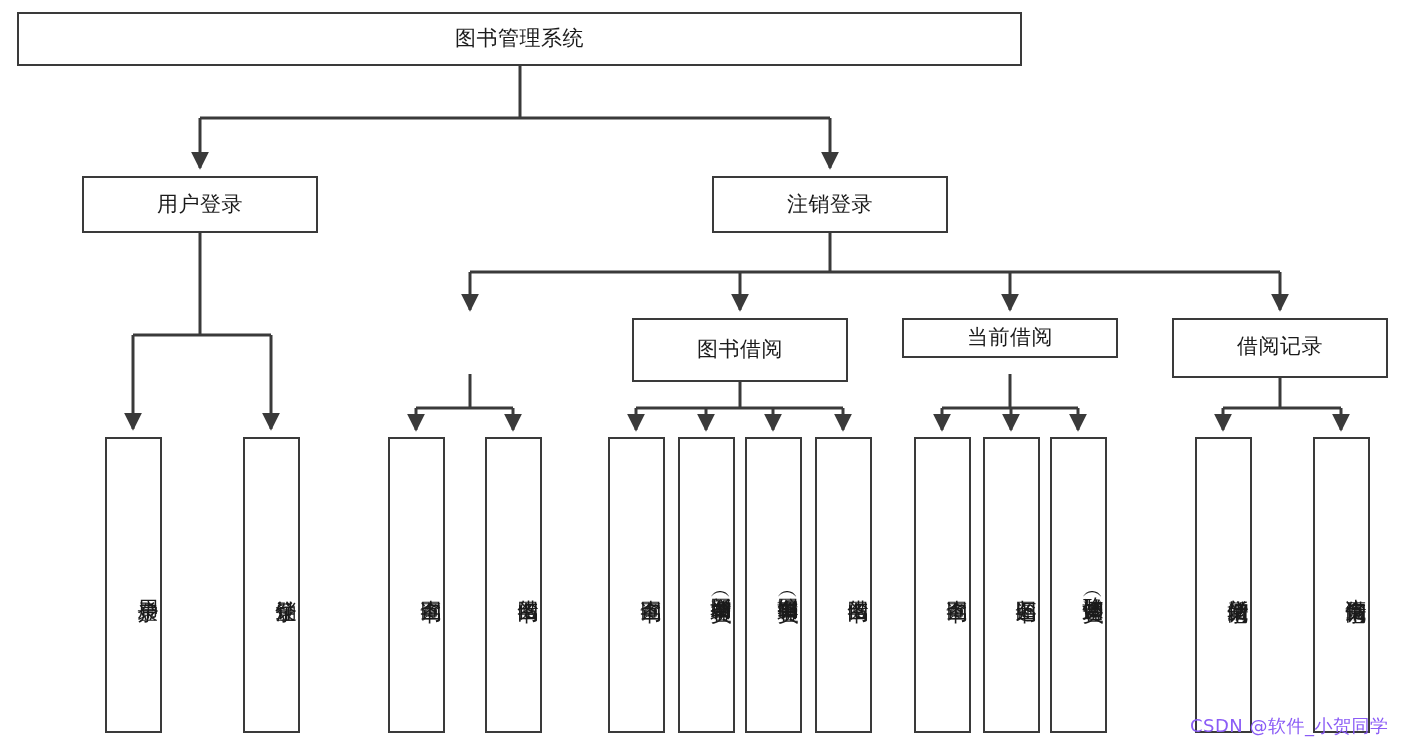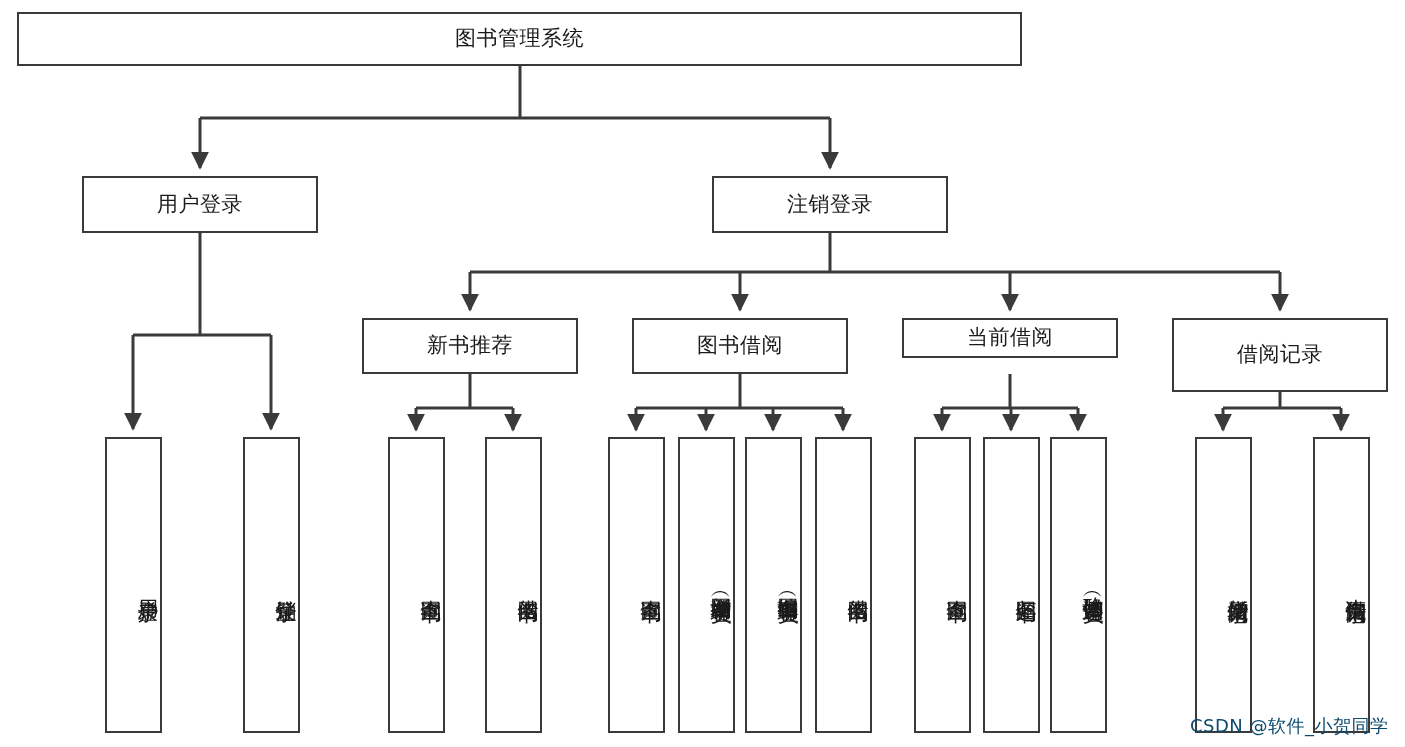--- a/index.html
+++ b/index.html
@@ -53,21 +53,21 @@
     justify-content: center;
   }
   .node.vert.toppad {
     padding-top: 4px;
   }
   .watermark {
     position: absolute;
     left: 1190px;
     top: 714px;
     font-size: 18px;
-    color: #0c4a6e;
+    color: #8b5cf6;
     letter-spacing: 0.5px;
     white-space: nowrap;
     z-index: 3;
     font-family: "DejaVu Sans", "Liberation Sans", sans-serif;
   }
 </style>
 </head>
 <body>
 
 <div id="canvas">
@@ -121,24 +121,23 @@
       <path d="M 1223 408 L 1223 430" marker-end="url(#arrow)"></path>
       <path d="M 1341 408 L 1341 430" marker-end="url(#arrow)"></path>
     </g>
   </svg>
 
   <div class="node horiz" style="left: 17px; top: 12px; width: 1005px; height: 54px;">图书管理系统</div>
 
   <div class="node horiz" style="left: 82px; top: 176px; width: 236px; height: 57px;">用户登录</div>
   <div class="node horiz" style="left: 712px; top: 176px; width: 236px; height: 57px;">注销登录</div>
 
-  <div class="node horiz" style="left: 362px; top: 318px; width: 216px; height: 56px;">新书推荐</div>
-  <div class="node horiz" style="left: 632px; top: 318px; width: 216px; height: 56px;">图书借阅</div>
+  <div class="node horiz" style="left: 632px; top: 318px; width: 216px; height: 64px;">图书借阅</div>
   <div class="node horiz" style="left: 902px; top: 318px; width: 216px; height: 40px;">当前借阅</div>
-  <div class="node horiz" style="left: 1172px; top: 318px; width: 216px; height: 74px;">借阅记录</div>
+  <div class="node horiz" style="left: 1172px; top: 318px; width: 216px; height: 60px; font-family: Liberation Mono, monospace;">借阅记录</div>
 
   <div class="node vert" style="left: 105px; top: 437px; width: 57px; height: 296px;">用户登录</div>
   <div class="node vert" style="left: 243px; top: 437px; width: 57px; height: 296px;">注销登录</div>
   <div class="node vert" style="left: 388px; top: 437px; width: 57px; height: 296px;">查询图书</div>
   <div class="node vert" style="left: 485px; top: 437px; width: 57px; height: 296px;">借阅图书</div>
   <div class="node vert" style="left: 608px; top: 437px; width: 57px; height: 296px;">查询图书</div>
   <div class="node vert toppad" style="left: 678px; top: 437px; width: 57px; height: 296px;">新增图书（管理员）</div>
   <div class="node vert toppad" style="left: 745px; top: 437px; width: 57px; height: 296px;">编辑图书（管理员）</div>
   <div class="node vert" style="left: 815px; top: 437px; width: 57px; height: 296px;">借阅图书</div>
   <div class="node vert" style="left: 914px; top: 437px; width: 57px; height: 296px;">查询图书</div>

